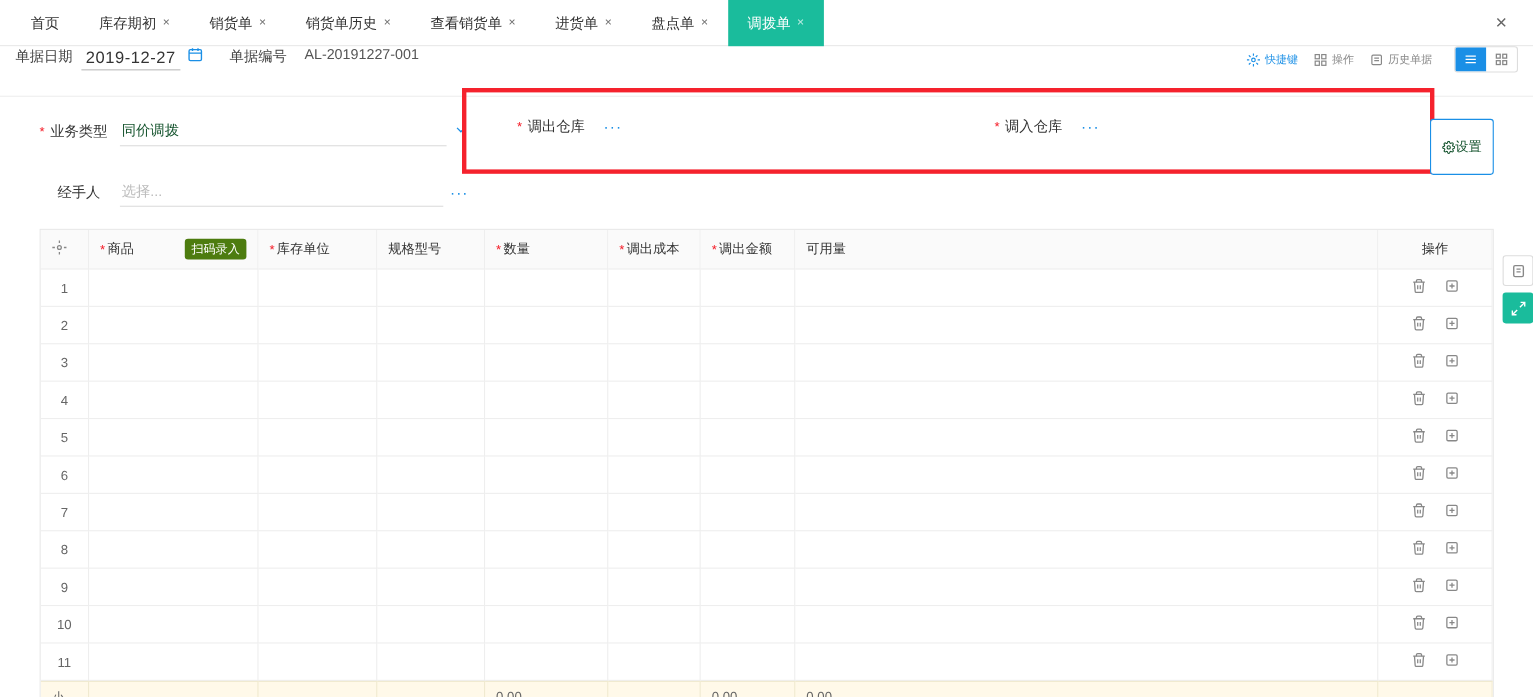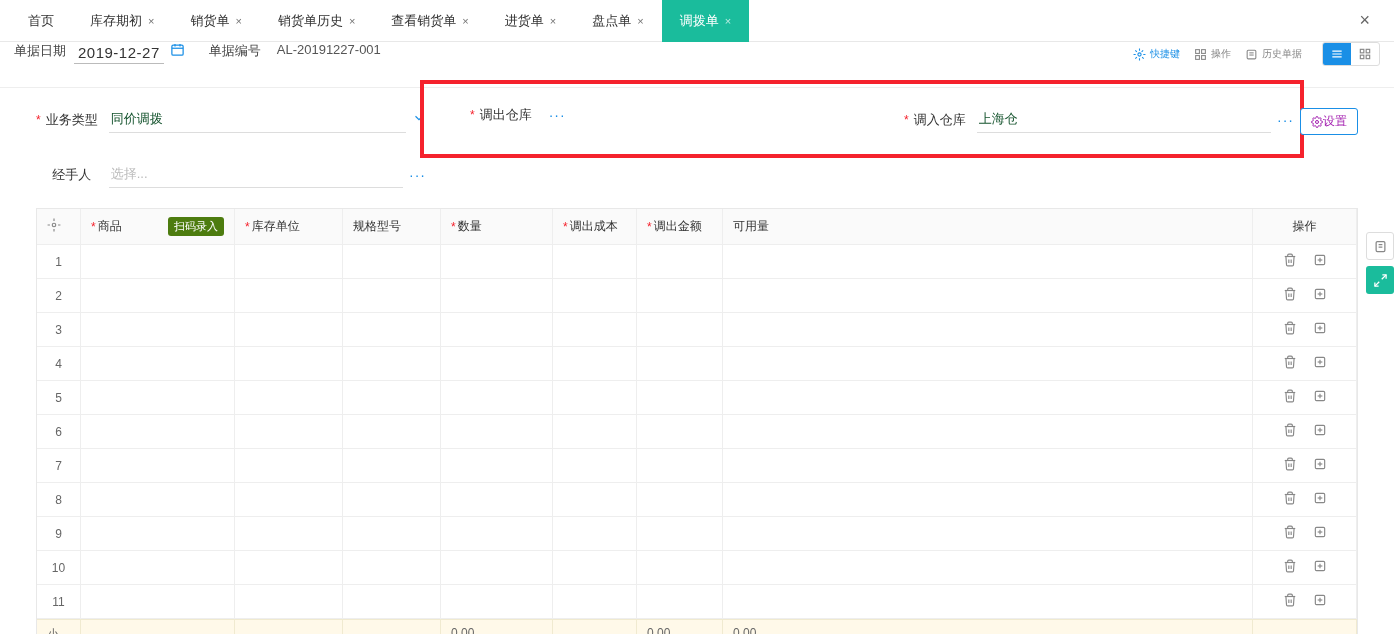--- a/index.html
+++ b/index.html
@@ -36,21 +36,21 @@
 .form-field .fvalue { flex: 1; border-bottom: 1px solid #ddd; padding: 4px 2px; min-height: 24px; color: #14532d; display: flex; align-items: center; }
 .form-field .fvalue.placeholder { color: #bbb; }
 .form-field .suffix { margin-left: 6px; color: #1a8fe6; font-size: 14px; cursor: pointer; }
 .form-field .suffix.dots { letter-spacing: 1px; }
 .form-row2 { margin-top: 28px; }
 
 
 .highlight-box { position: absolute; border: 4px solid #f5222d; pointer-events: none; }
 
 
-.settings-btn { position: absolute; right: 36px; top: 20px; border: 1px solid #1a8fe6; color: #a21caf; border-radius: 3px; padding: 4px 10px; font-size: 12px; cursor: pointer; display: inline-flex; align-items: center; gap: 0; background: #fff; z-index: 5; }
+.settings-btn { position: absolute; right: 36px; top: 20px; border: 1px solid #1a8fe6; color: #14532d; border-radius: 3px; padding: 16px 10px; font-size: 12px; cursor: pointer; display: inline-flex; align-items: center; gap: 0; background: #fff; z-index: 5; }
 
 
 .table-wrap { padding: 10px 36px 0 36px; }
 .table-scroll { border: 1px solid #e8e8e8; overflow: hidden; position: relative; }
 .grid { display: grid; grid-template-columns: 44px 154px 108px 98px 112px 84px 86px 530px 104px; }
 .grid .cell { border-right: 1px solid #eee; border-bottom: 1px solid #eee; padding: 8px 10px; min-height: 32px; display: flex; align-items: center; font-size: 12px; }
 .grid .hcell { background: #fafafa; font-weight: 500; color: #333; justify-content: flex-start; }
 .grid .hcell .gear { color: #888; cursor: pointer; }
 .grid .hcell .req { color: #f5222d; margin-right: 2px; }
 .scan-badge { background: #4d7c0f; color: #fff; font-size: 11px; border-radius: 3px; padding: 2px 6px; margin-left: auto; cursor: pointer; }
@@ -189,21 +189,20 @@
       </span>
     </div>
     <div class="form-field">
       <span class="req">*</span>
       <span class="flabel">调出仓库</span>
       <span class="suffix dots">···</span>
     </div>
     <div class="form-field">
       <span class="req">*</span>
       <span class="flabel">调入仓库</span>
-      <span class="fvalue">上海仓</span>
       <span class="suffix dots">···</span>
     </div>
   </div>
   <div class="form-row form-row2">
     <div class="form-field">
       <span class="req" style="visibility:hidden">*</span>
       <span class="flabel">经手人</span>
       <span class="fvalue placeholder">选择...</span>
       <span class="suffix dots">···</span>
     </div>

